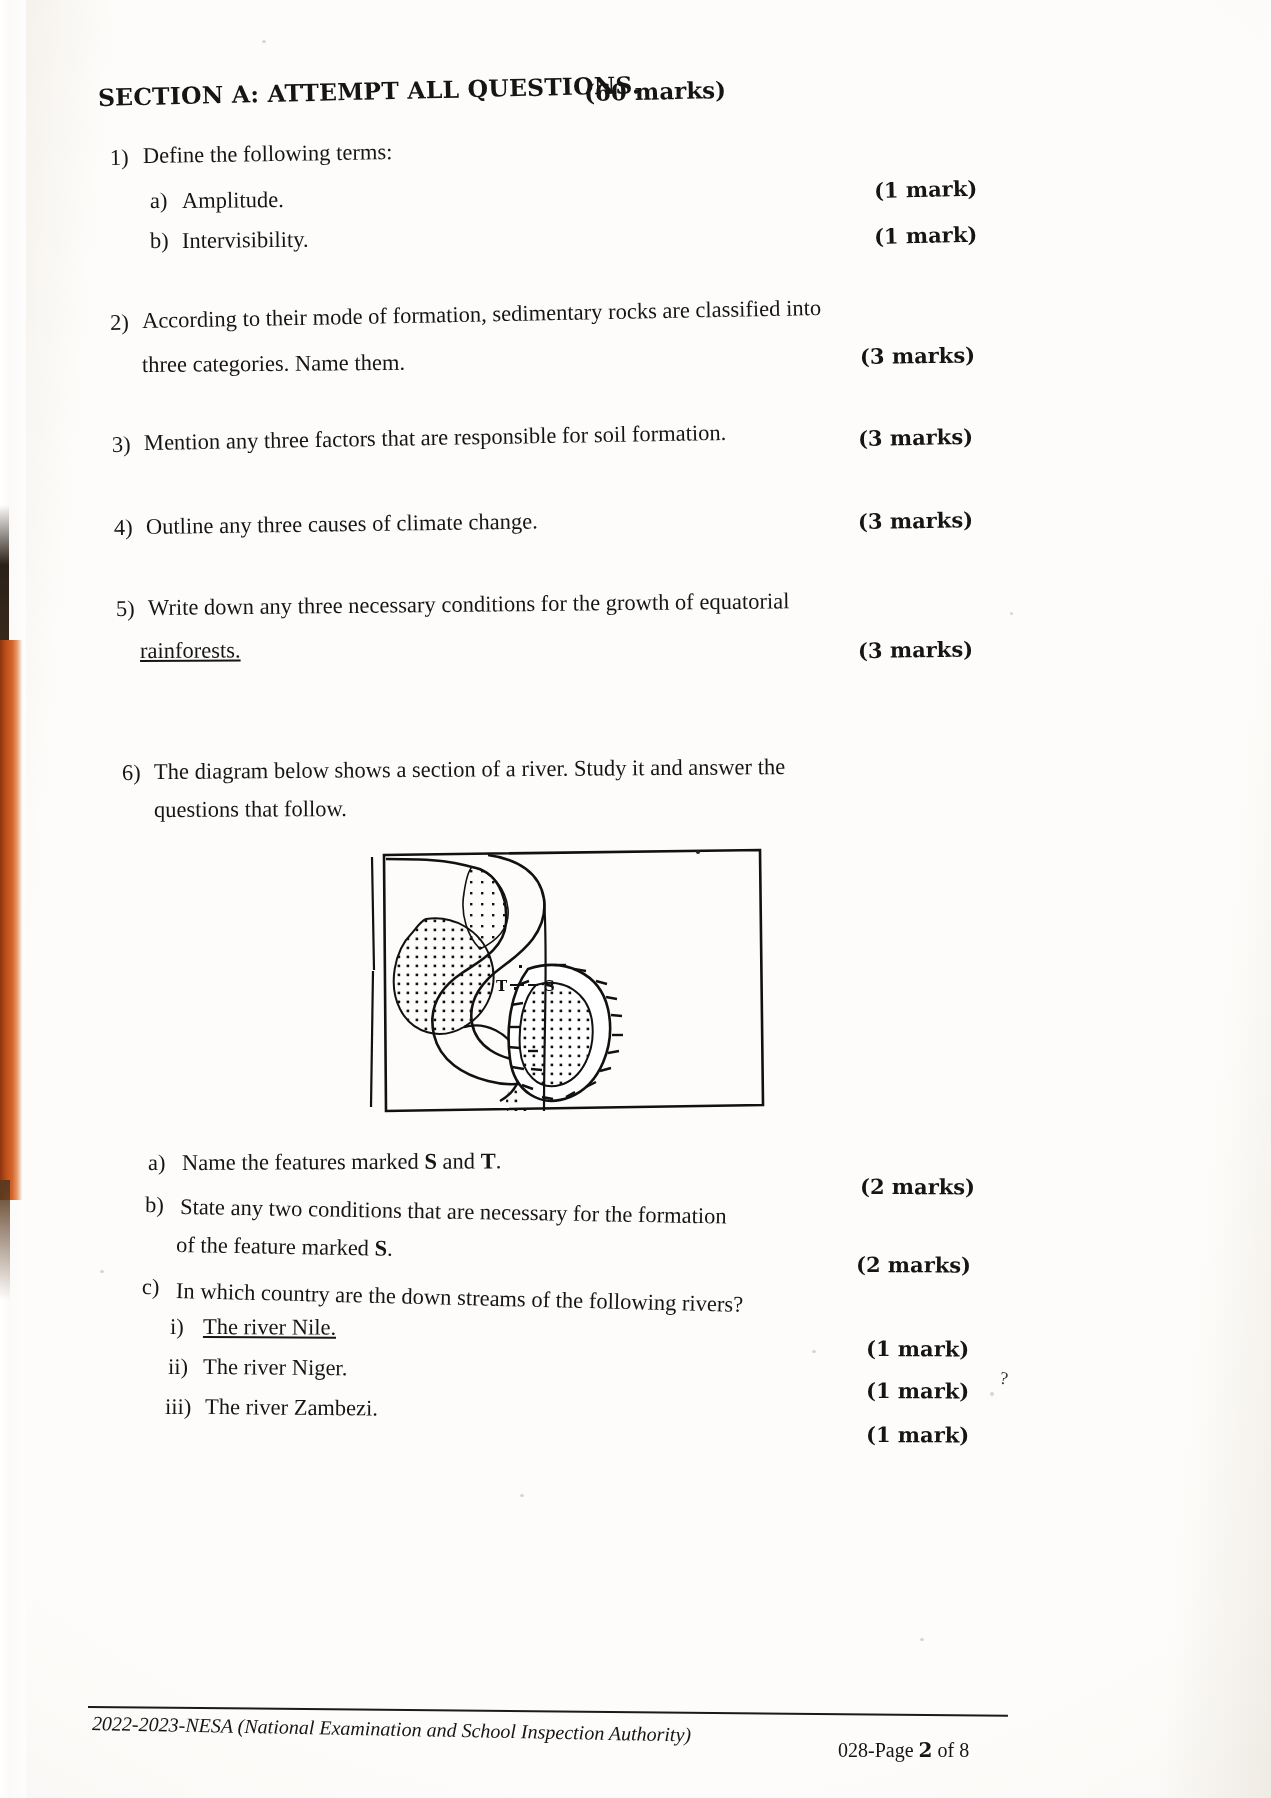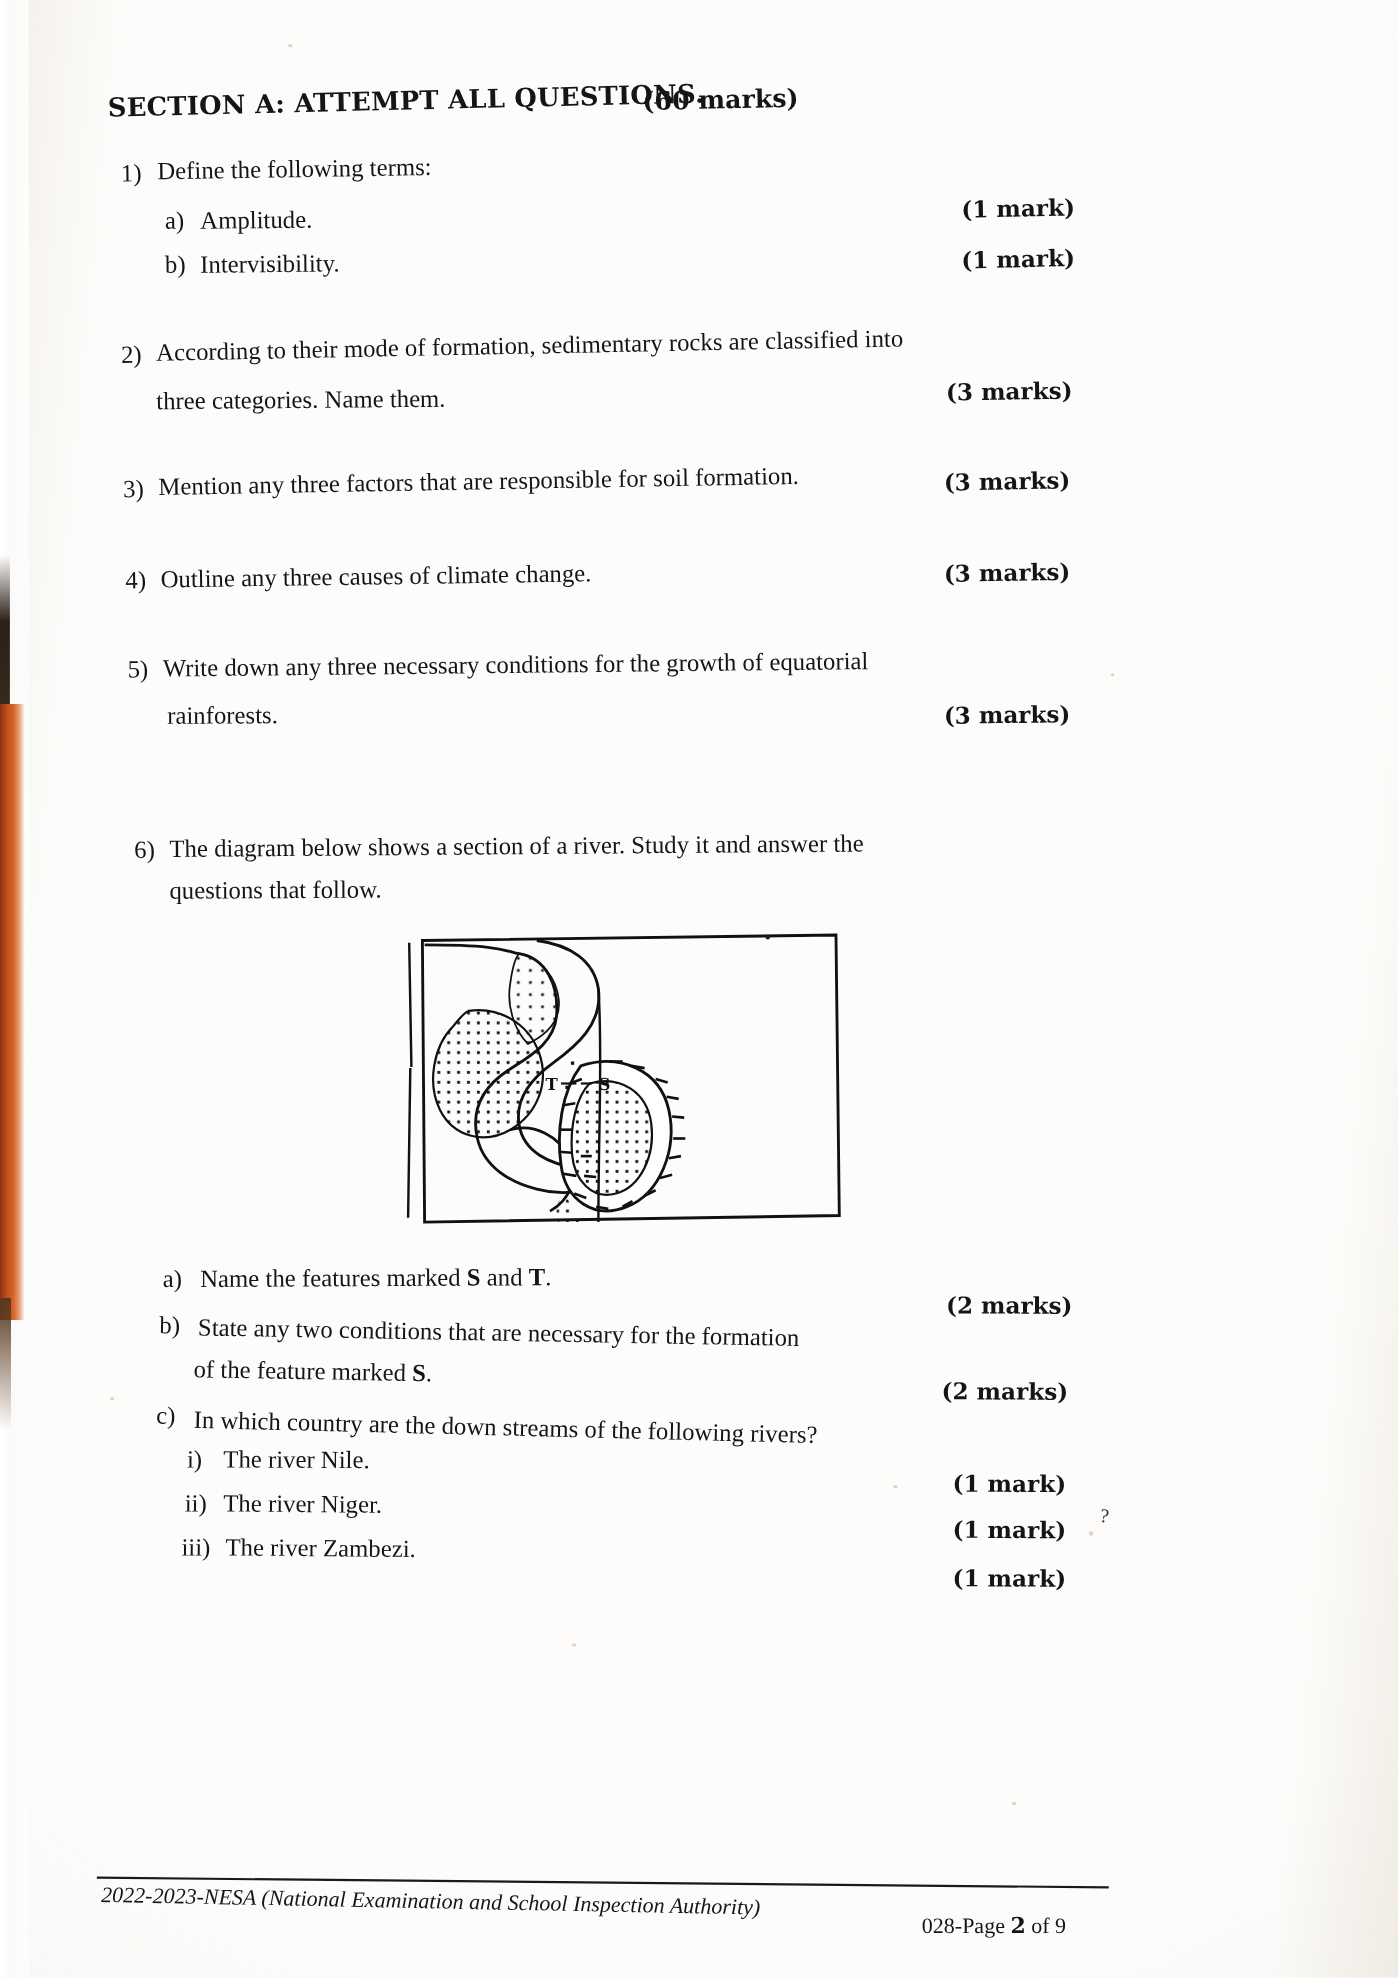--- a/index.html
+++ b/index.html
@@ -199,21 +199,21 @@
     <div class="qrow" style="left:112px; top:432px; transform:rotate(-1.0deg);">3)</div>
     <div class="qrow" style="left:144px; top:430px; transform:rotate(-1.0deg);">Mention any three factors that are responsible for soil formation.</div>
     <div class="marks" style="left:858px; top:426px; transform:rotate(-1.0deg);">(3 marks)</div>
 
     <div class="qrow" style="left:114px; top:515px; transform:rotate(-0.8deg);">4)</div>
     <div class="qrow" style="left:146px; top:514px; transform:rotate(-0.8deg);">Outline any three causes of climate change.</div>
     <div class="marks" style="left:858px; top:509px; transform:rotate(-0.9deg);">(3 marks)</div>
 
     <div class="qrow" style="left:116px; top:596px; transform:rotate(-0.6deg);">5)</div>
     <div class="qrow" style="left:148px; top:595px; transform:rotate(-0.6deg);">Write down any three necessary conditions for the growth of equatorial</div>
-    <div class="qrow" style="left:152px; top:638px; transform:rotate(-0.3deg);">rainforests.</div>
+    <div class="qrow" style="left:140px; top:638px; transform:rotate(-0.3deg);text-decoration:underline;">rainforests.</div>
     <div class="marks" style="left:858px; top:638px; transform:rotate(-0.7deg);">(3 marks)</div>
 
     <div class="qrow" style="left:122px; top:760px; transform:rotate(-0.45deg);">6)</div>
     <div class="qrow" style="left:154px; top:759px; transform:rotate(-0.45deg);">The diagram below shows a section of a river. Study it and answer the</div>
     <div class="qrow" style="left:154px; top:797px; transform:rotate(-0.3deg);">questions that follow.</div>
 
     <div class="diagram-wrap">
       <svg width="405" height="280" viewBox="0 0 405 280" xmlns="http://www.w3.org/2000/svg">
         <defs>
           <pattern id="dots" width="9" height="9" patternUnits="userSpaceOnUse">
@@ -335,36 +335,36 @@
 
     <div class="qrow" style="left:145px; top:1192px; transform:rotate(1.0deg);">b)</div>
     <div class="qrow" style="left:180px; top:1194px; transform:rotate(1.0deg);">State any two conditions that are necessary for the formation</div>
     <div class="qrow" style="left:176px; top:1232px; transform:rotate(1.0deg);"><span>of the feature marked </span><b>S</b><span>.</span></div>
     <div class="marks" style="left:856px; top:1252px; transform:rotate(0.3deg);">(2 marks)</div>
 
     <div class="qrow" style="left:142px; top:1274px; transform:rotate(1.4deg);">c)</div>
     <div class="qrow" style="left:176px; top:1278px; transform:rotate(1.4deg);">In which country are the down streams of the following rivers?</div>
 
     <div class="qrow" style="left:170px; top:1314px; transform:rotate(0.3deg);">i)</div>
-    <div class="qrow" style="left:203px; top:1314px; transform:rotate(0.3deg);">The river Nile.</div>
+    <div class="qrow" style="left:203px; top:1314px; transform:rotate(0.3deg);text-decoration:underline;">The river Nile.</div>
     <div class="marks" style="left:866px; top:1336px; transform:rotate(0.3deg);">(1 mark)</div>
 
     <div class="qrow" style="left:168px; top:1354px; transform:rotate(0.5deg);">ii)</div>
     <div class="qrow" style="left:203px; top:1354px; transform:rotate(0.5deg);">The river Niger.</div>
     <div class="marks" style="left:866px; top:1378px; transform:rotate(0.3deg);">(1 mark)</div>
 
     <div class="qrow" style="left:165px; top:1394px; transform:rotate(0.5deg);">iii)</div>
     <div class="qrow" style="left:205px; top:1394px; transform:rotate(0.5deg);">The river Zambezi.</div>
     <div class="marks" style="left:866px; top:1422px; transform:rotate(0.3deg);">(1 mark)</div>
 
     <div class="stray-mark" style="left:1000px; top:1368px; transform:rotate(8deg);">?</div>
 
     <div class="footer-rule"></div>
     <div class="footer-left">2022-2023-NESA (National Examination and School Inspection Authority)</div>
-    <div class="footer-right"><span>028-Page </span><b>2</b><span> of 9</span></div>
+    <div class="footer-right"><span>028-Page </span><b>2</b><span> of 8</span></div>
 
     <div class="speck" style="left:262px; top:40px; width:4px; height:3px;"></div>
     <div class="speck" style="left:1010px; top:612px; width:3px; height:3px;"></div>
     <div class="speck" style="left:520px; top:1494px; width:4px; height:3px;"></div>
     <div class="speck" style="left:812px; top:1350px; width:4px; height:3px;"></div>
     <div class="speck" style="left:990px; top:1392px; width:4px; height:4px;"></div>
     <div class="speck" style="left:100px; top:1270px; width:4px; height:3px;"></div>
     <div class="speck" style="left:920px; top:1638px; width:4px; height:3px;"></div>
   </div>
 </div>

